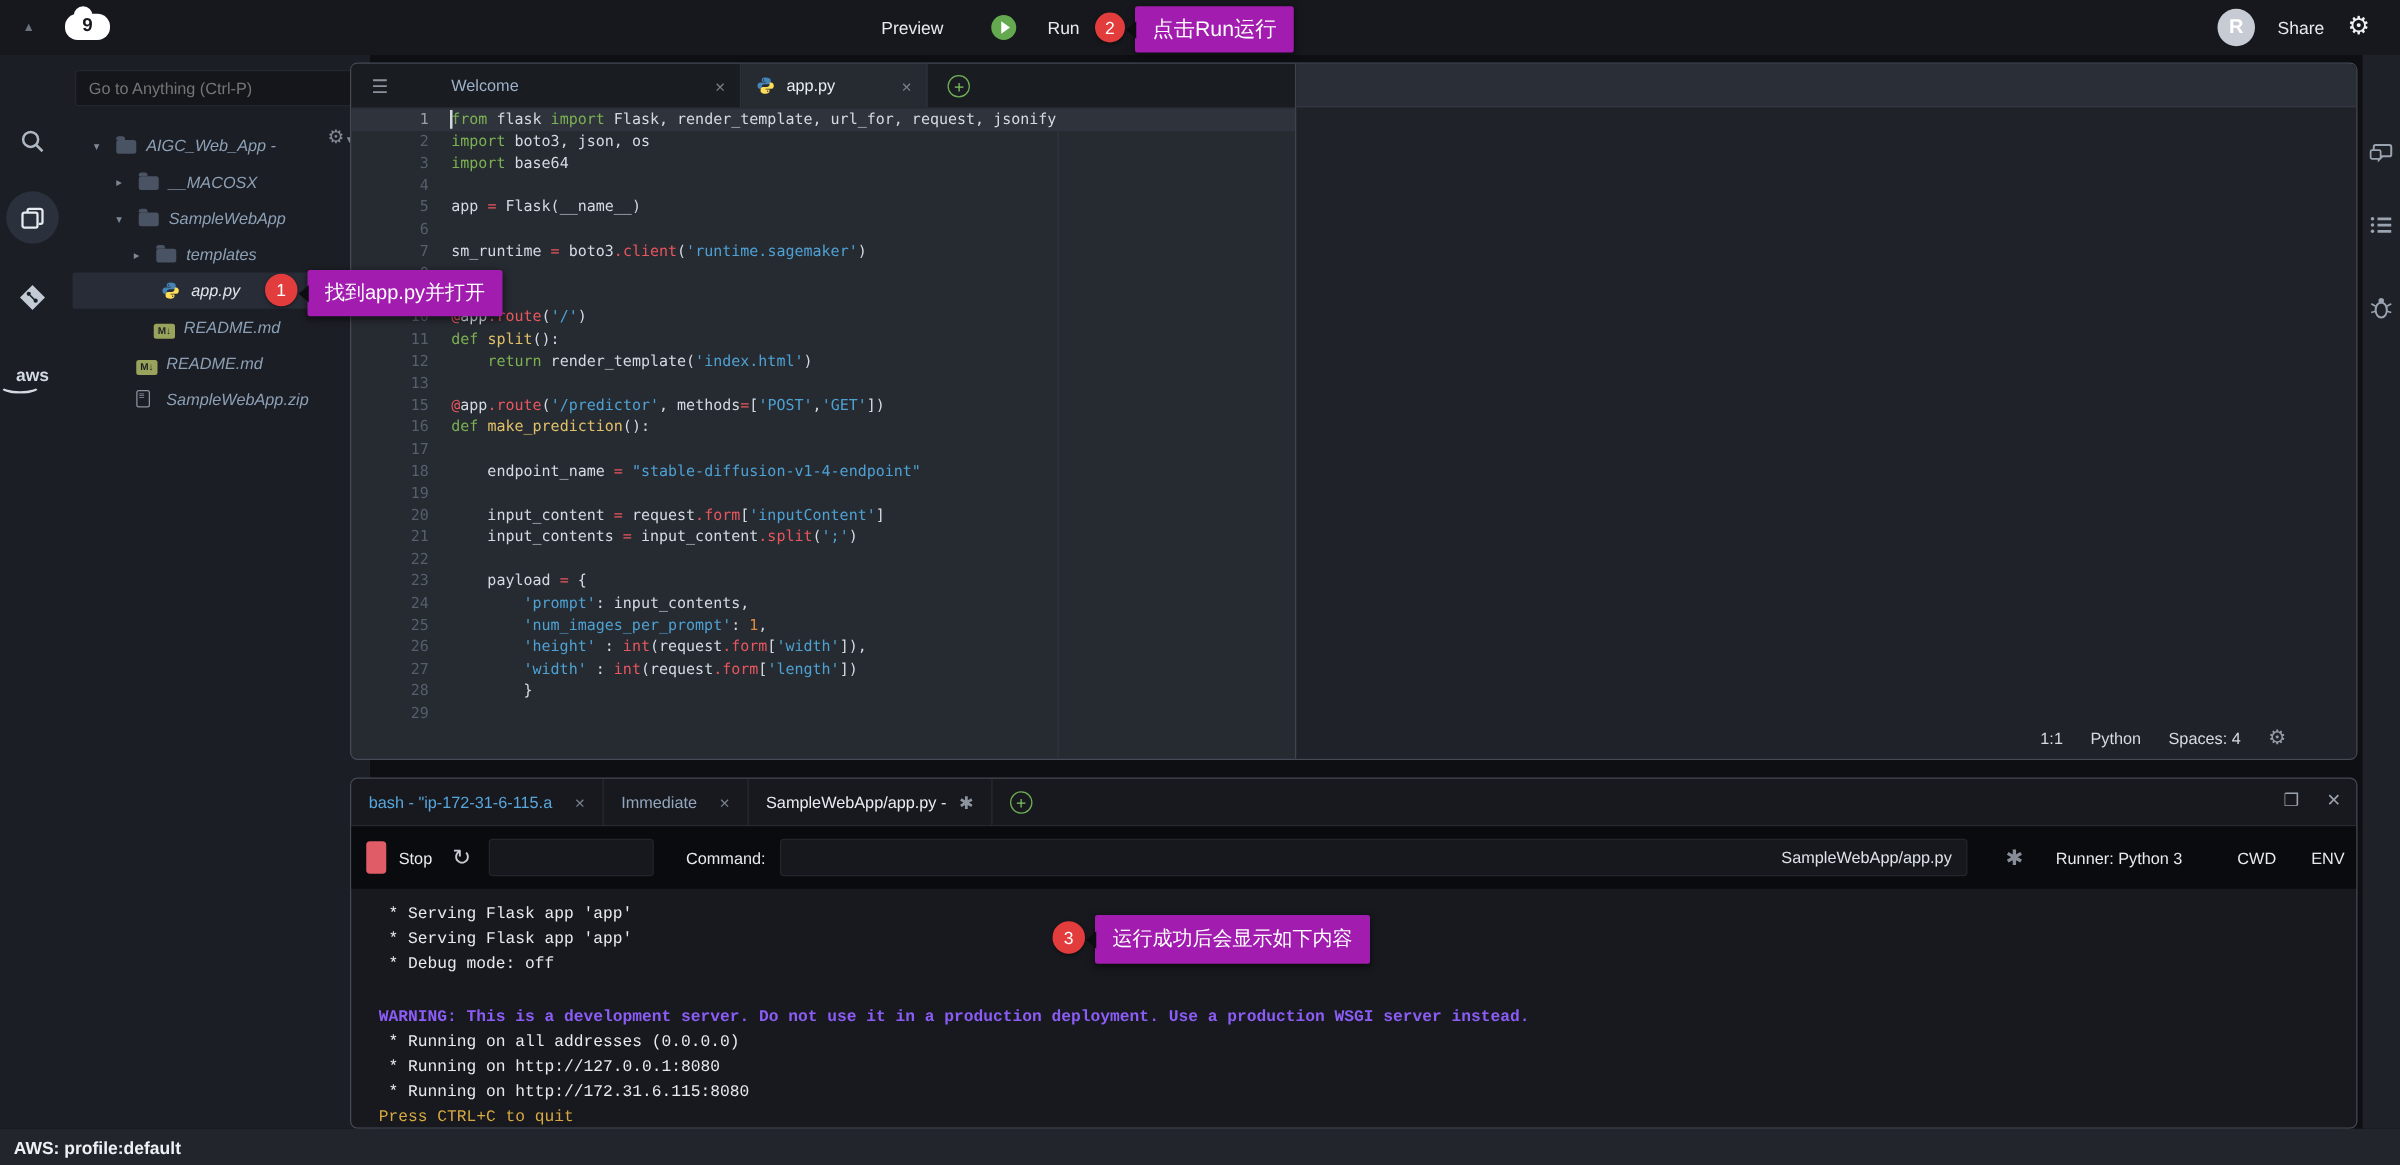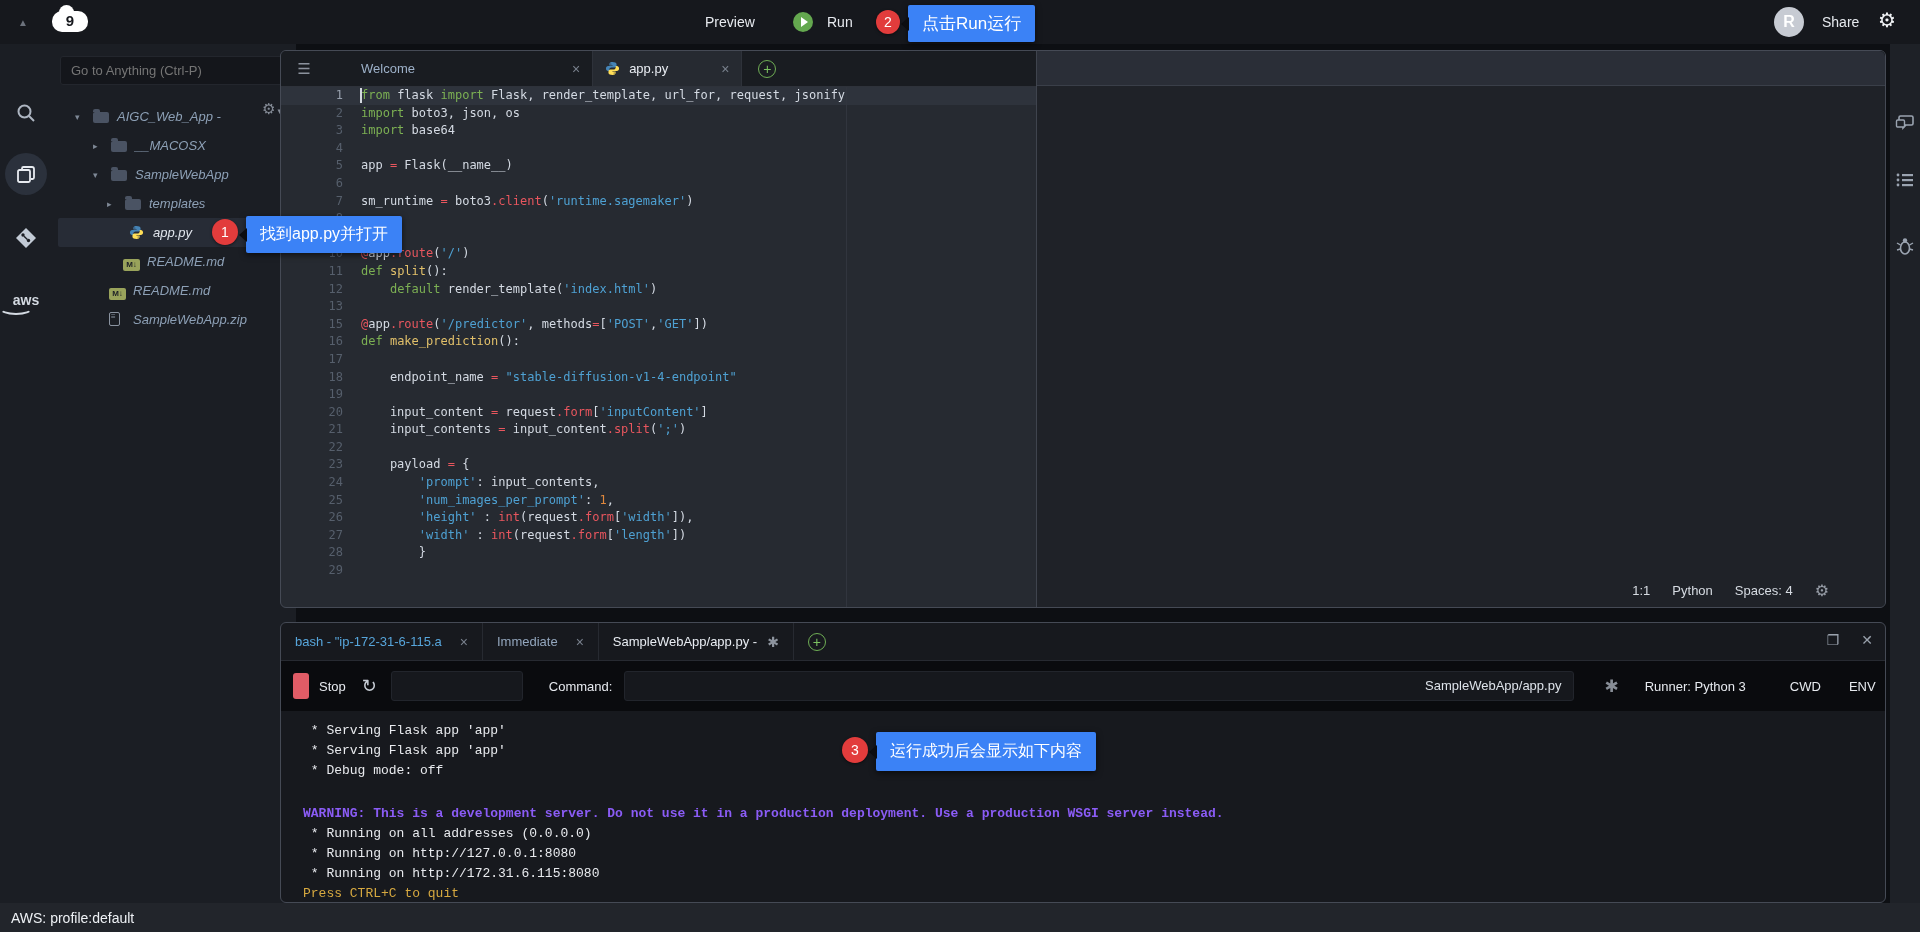--- a/index.html
+++ b/index.html
@@ -10,34 +10,34 @@
   .menubar { position:absolute; left:0; top:0; width:1920px; height:44px; background:#16181d; }
   .menubar .collapse-caret { position:absolute; left:18px; top:17px; color:#6c727c; font-size:10px; }
   .c9logo { position:absolute; left:52px; top:11px; width:36px; height:21px; background:#fff;
     border-radius:10px; }
   .c9logo::before { content:""; position:absolute; left:7px; top:-6px; width:15px; height:15px;
     background:#fff; border-radius:50%; }
   .c9logo .nine { position:absolute; left:0; right:0; top:1px; text-align:center; color:#16181d;
     font-weight:bold; font-size:15px; z-index:2; }
   .menu-items { position:absolute; left:96px; top:0; height:44px; display:flex; align-items:center; }
   .mb-preview { position:absolute; left:705px; top:0; height:44px; line-height:44px; font-size:14px; color:#e7eaef; }
-  .runbtn { position:absolute; left:793px; top:0; height:44px; display:flex; align-items:center; gap:14px; }
+  .runbtn { position:absolute; left:793px; top:0; height:44px; display:flex; align-items:center; gap:25px; }
   .play-circle { width:20px; height:20px; border-radius:50%; background:#64a84f; position:relative; }
   .play-circle::before { content:""; position:absolute; left:8px; top:5px; border-left:7px solid #fff;
     border-top:5px solid transparent; border-bottom:5px solid transparent; }
   .runbtn .lbl { font-size:14px; color:#e7eaef; }
   .avatar { position:absolute; left:1774px; top:7px; width:30px; height:30px; border-radius:50%;
     background:#c7cbd3; color:#fff; font-weight:bold; font-size:16px; text-align:center; line-height:30px; }
   .share { position:absolute; left:1822px; top:0; height:44px; line-height:44px; font-size:14px; color:#e7eaef; }
   .gear-top { position:absolute; left:1878px; top:8px; font-size:20px; color:#f0f2f5; }
 
   
   .badge { position:absolute; background:#e23c3c; color:#fff; border-radius:50%; text-align:center;
     font-size:14px; z-index:60; box-shadow:0 1px 3px rgba(0,0,0,.5); }
-  .tip { position:absolute; background:#3b82f6; color:#fff; padding:0 14px; display:flex; align-items:center;
+  .tip { position:absolute; background:#a21caf; color:#fff; padding:0 14px; display:flex; align-items:center;
     font-size:16px; z-index:59; border-radius:2px; box-shadow:0 2px 6px rgba(0,0,0,.6); white-space:nowrap; }
   .tip::before { content:""; position:absolute; left:-7px; top:50%; margin-top:-7px;
     border-top:7px solid transparent; border-bottom:7px solid transparent; border-right:8px solid #0c0d10; }
 
   
   .activity { position:absolute; left:0; top:44px; width:52px; height:859px; background:#1b1e24; }
   .act-ic { position:absolute; left:0; width:52px; display:flex; justify-content:center; }
   .act-active-bg { position:absolute; left:5px; top:109px; width:42px; height:42px; border-radius:50%; background:#2b313c; }
   .aws-logo { color:#d4dae2; font-weight:bold; font-size:14px; letter-spacing:0; position:relative; }
   .aws-logo::after { content:""; position:absolute; left:-1px; bottom:-7px; width:30px; height:10px;
@@ -120,21 +120,21 @@
   .runner { font-size:13px; color:#e7eaef; margin-left:26px; }
   .cwd { font-size:13px; color:#e7eaef; margin-left:44px; }
   .env { font-size:13px; color:#e7eaef; margin-left:28px; }
   .cout { position:absolute; left:22px; top:98px; right:10px; font-family:Liberation Mono, monospace;
     font-size:13px; line-height:20px; white-space:pre; }
   .lout.w { color:#e8eaee; } .lout.red { color:#8b5cf6; font-weight:bold;margin-top:23px; } .lout.yellow { color:#d7a940; }
   .curs { display:inline-block; width:9px; height:15px; border:1px solid #cfd4da; vertical-align:-2px; }
 
   
   .bottombar { position:absolute; left:0; top:903px; width:1920px; height:29px; background:#22252b;
-    display:flex; align-items:center; font-size:14px; color:#eef1f5; padding-left:11px; }
+    display:flex; align-items:center; font-size:14px; color:#eef1f5; padding-left:11px;font-weight:bold; }
   .rightstrip { position:absolute; left:1890px; top:44px; width:30px; height:859px; background:#1e2127; }
   .rs-ic { position:absolute; left:0; width:30px; display:flex; justify-content:center; }
 </style>
 </head>
 <body>
 
 <div class="menubar">
   <span class="collapse-caret">▲</span>
   <span class="c9logo">
       <span class="nine">9</span>
@@ -248,21 +248,21 @@
       <div class="cline"><span class="gut">2</span><span class="src"><span class="tok-k">import</span><span class="tok-v"> boto3, json, os</span></span></div>
       <div class="cline"><span class="gut">3</span><span class="src"><span class="tok-k">import</span><span class="tok-v"> base64</span></span></div>
       <div class="cline"><span class="gut">4</span><span class="src"></span></div>
       <div class="cline"><span class="gut">5</span><span class="src"><span class="tok-v">app </span><span class="tok-r">=</span><span class="tok-v"> Flask(__name__)</span></span></div>
       <div class="cline"><span class="gut">6</span><span class="src"></span></div>
       <div class="cline"><span class="gut">7</span><span class="src"><span class="tok-v">sm_runtime </span><span class="tok-r">=</span><span class="tok-v"> boto3</span><span class="tok-r">.client</span><span class="tok-v">(</span><span class="tok-s">'runtime.sagemaker'</span><span class="tok-v">)</span></span></div>
       <div class="cline"><span class="gut">8</span><span class="src"></span></div>
       <div class="cline"><span class="gut">9</span><span class="src"></span></div>
       <div class="cline"><span class="gut">10</span><span class="src"><span class="tok-r">@</span><span class="tok-v">app</span><span class="tok-r">.route</span><span class="tok-v">(</span><span class="tok-s">'/'</span><span class="tok-v">)</span></span></div>
       <div class="cline"><span class="gut">11</span><span class="src"><span class="tok-k">def</span><span class="tok-v"> </span><span class="tok-y">split</span><span class="tok-v">():</span></span></div>
-      <div class="cline"><span class="gut">12</span><span class="src"><span class="tok-v">    </span><span class="tok-k">default</span><span class="tok-v"> render_template(</span><span class="tok-s">'index.html'</span><span class="tok-v">)</span></span></div>
+      <div class="cline"><span class="gut">12</span><span class="src"><span class="tok-v">    </span><span class="tok-k">return</span><span class="tok-v"> render_template(</span><span class="tok-s">'index.html'</span><span class="tok-v">)</span></span></div>
       <div class="cline"><span class="gut">13</span><span class="src"></span></div>
       <div class="cline"><span class="gut">15</span><span class="src"><span class="tok-r">@</span><span class="tok-v">app</span><span class="tok-r">.route</span><span class="tok-v">(</span><span class="tok-s">'/predictor'</span><span class="tok-v">, methods</span><span class="tok-r">=</span><span class="tok-v">[</span><span class="tok-s">'POST'</span><span class="tok-v">,</span><span class="tok-s">'GET'</span><span class="tok-v">])</span></span></div>
       <div class="cline"><span class="gut">16</span><span class="src"><span class="tok-k">def</span><span class="tok-v"> </span><span class="tok-y">make_prediction</span><span class="tok-v">():</span></span></div>
       <div class="cline"><span class="gut">17</span><span class="src"></span></div>
       <div class="cline"><span class="gut">18</span><span class="src"><span class="tok-v">    endpoint_name </span><span class="tok-r">=</span><span class="tok-v"> </span><span class="tok-s">"stable-diffusion-v1-4-endpoint"</span></span></div>
       <div class="cline"><span class="gut">19</span><span class="src"></span></div>
       <div class="cline"><span class="gut">20</span><span class="src"><span class="tok-v">    input_content </span><span class="tok-r">=</span><span class="tok-v"> request</span><span class="tok-r">.form</span><span class="tok-v">[</span><span class="tok-s">'inputContent'</span><span class="tok-v">]</span></span></div>
       <div class="cline"><span class="gut">21</span><span class="src"><span class="tok-v">    input_contents </span><span class="tok-r">=</span><span class="tok-v"> input_content</span><span class="tok-r">.split</span><span class="tok-v">(</span><span class="tok-s">';'</span><span class="tok-v">)</span></span></div>
       <div class="cline"><span class="gut">22</span><span class="src"></span></div>
       <div class="cline"><span class="gut">23</span><span class="src"><span class="tok-v">    payload </span><span class="tok-r">=</span><span class="tok-v"> {</span></span></div>

